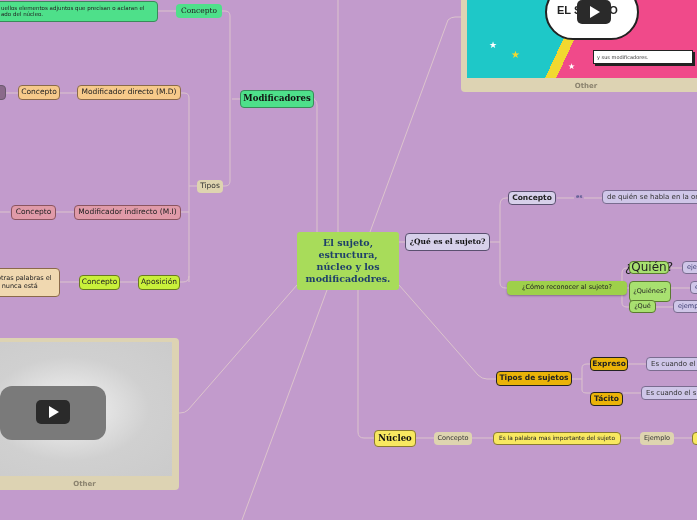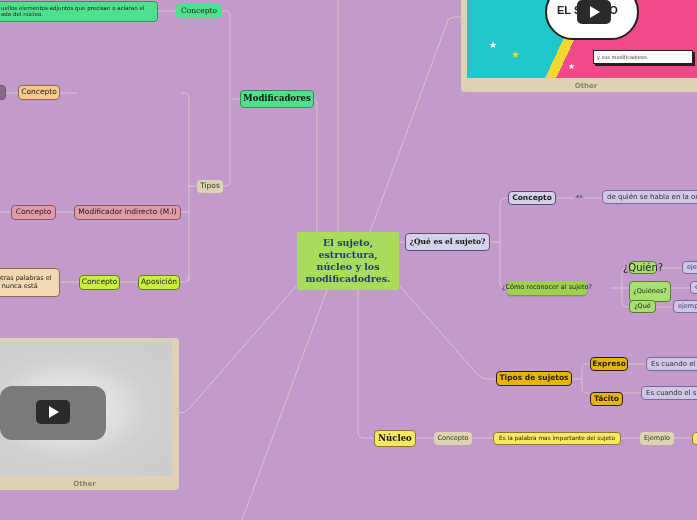--- a/index.html
+++ b/index.html
@@ -137,20 +137,23 @@
     <span>Concepto</span>
   </div>
   <div class="node green-mint" style="left:-6px; top:1px; width:164px; height:21px; font-size:5.5px; justify-content:flex-start; flex-direction:column; align-items:flex-start; padding:3px 6px;">
     <span>uellos elementos adjuntos que precisan o aclaran el</span>
     <span>ado del núcleo.</span>
   </div>
   <div class="node beige-plain" style="left:197px; top:180px; width:26px; height:13px;text-align:center;">
     <span>Tipos</span>
   </div>
 
+  <div class="node orange" style="left:77px; top:85px; width:104px; height:15px;">
+    <span>Modificador directo (M.D)</span>
+  </div>
   <div class="node orange" style="left:18px; top:85px; width:42px; height:15px;">
     <span>Concepto</span>
   </div>
   <div class="node" style="left:-4px; top:85px; width:5px; height:15px; background:#8a6a8a;"></div>
 
   <div class="node pink" style="left:74px; top:205px; width:107px; height:15px;">
     <span>Modificador indirecto (M.I)</span>
   </div>
   <div class="node pink" style="left:11px; top:205px; width:45px; height:15px;">
     <span>Concepto</span>
@@ -170,24 +173,24 @@
   <div class="node lavender" style="left:405px; top:233px; width:85px; height:18px; font-family:'DejaVu Serif', serif; font-weight:bold; font-size:7.5px; color:#111;">
     <span>¿Qué es el sujeto?</span>
   </div>
   <div class="node lavender bold" style="left:508px; top:191px; width:48px; height:14px; font-size:7.5px;">
     <span>Concepto</span>
   </div>
   <span class="sep-dot" style="left:576px; top:193px; font-size:5px;">es</span>
   <div class="node lavender-light" style="left:602px; top:190px; width:110px; height:14px; justify-content:flex-start; font-size:7px; color:#333;">
     <span>de quién se habla en la or</span>
   </div>
-  <div class="node olive-green" style="left:507px; top:281px; width:80px; height:14px; font-size:6.5px; border:none;text-align:right;">
+  <div class="node olive-green" style="left:507px; top:281px; width:120px; height:14px; font-size:6.5px; border:none;text-align:right;">
     <span>¿Cómo reconocer al sujeto?</span>
   </div>
-  <div class="node greenish" style="left:629px; top:261px; width:28px; height:13px; font-size:10px;">
+  <div class="node greenish" style="left:629px; top:261px; width:40px; height:13px; font-size:12px;">
     <span>¿Quién?</span>
   </div>
   <div class="node greenish" style="left:629px; top:281px; width:42px; height:21px; font-size:6.5px;">
     <span>¿Quiénes?</span>
   </div>
   <div class="node greenish" style="left:629px; top:300px; width:27px; height:13px; font-size:6.5px;">
     <span>¿Qué</span>
   </div>
   <div class="node lavender-light" style="left:682px; top:261px; width:30px; height:13px; font-size:6.5px; justify-content:flex-start;">
     <span>ejer</span>

